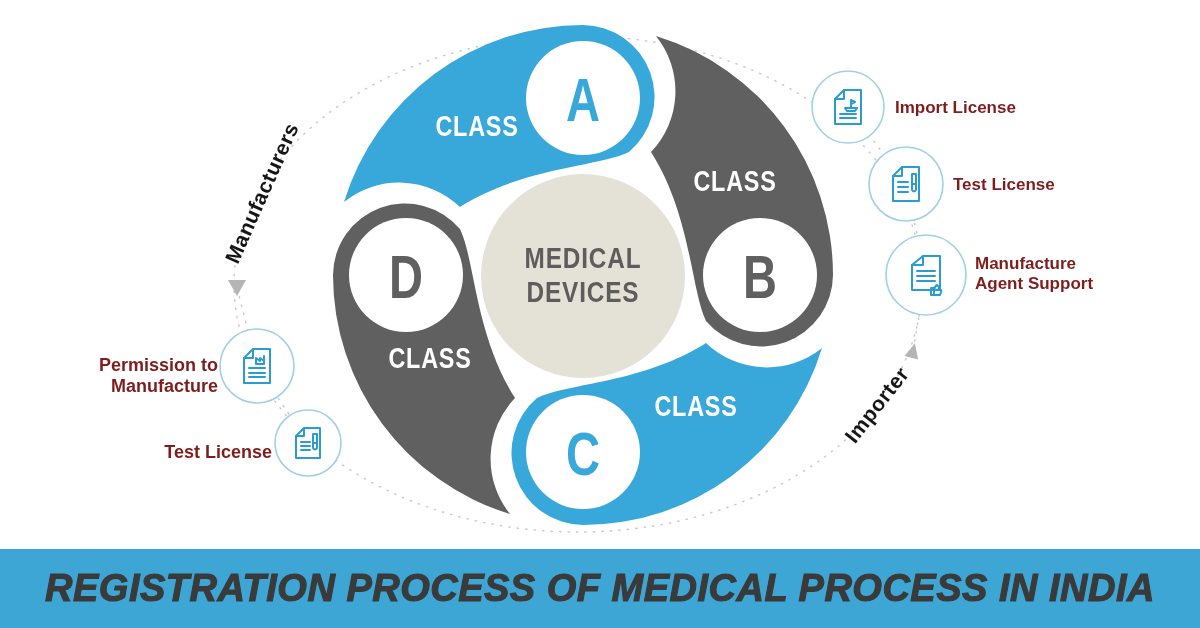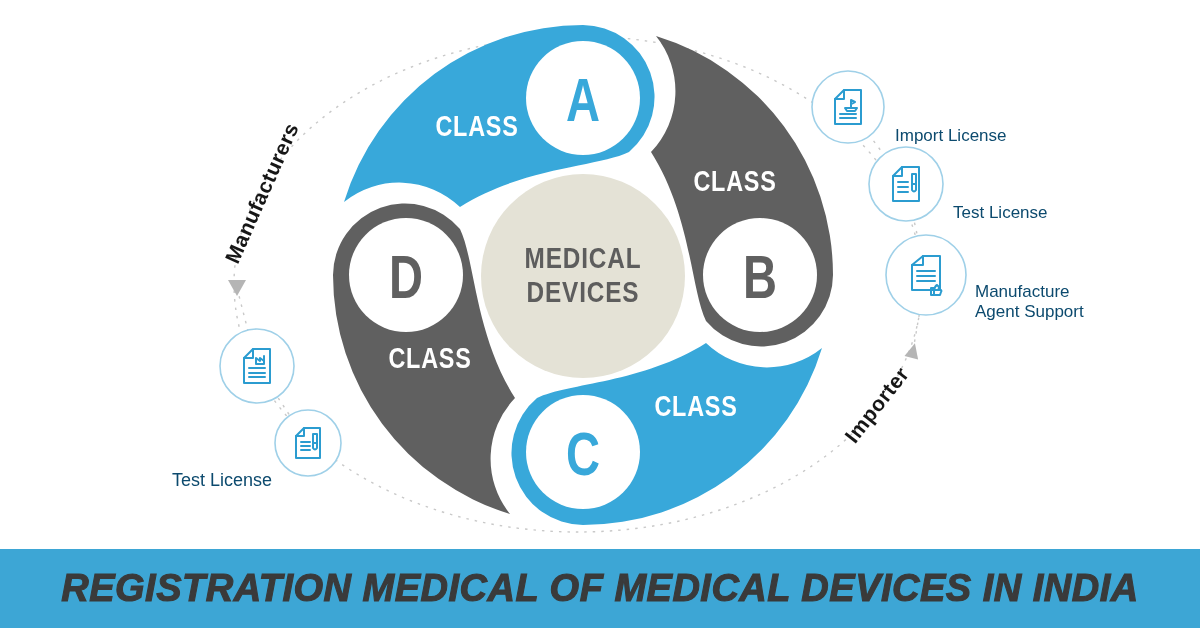--- a/index.html
+++ b/index.html
@@ -1,19 +1,19 @@
 <!DOCTYPE html>
 <html><head>
 <meta charset="utf-8">
 <style>
   html,body{margin:0;padding:0;background:#fff;}
   #stage{position:relative;width:1200px;height:628px;overflow:hidden;background:#ffffff;
          font-family:"Liberation Sans", sans-serif;}
   #diagram-svg{position:absolute;left:0;top:0;}
-  .side-label{position:absolute;color:#0c4a6e;font-weight:400;line-height:1.18;margin-top:28px;}
+  .side-label{position:absolute;color:#7f1d1d;font-weight:700;line-height:1.18;}
   .side-label.right{font-size:17px;text-align:left;}
   .side-label.left{font-size:18px;text-align:right;}
   .role-label{position:absolute;color:#161616;font-weight:700;font-size:21px;
               transform-origin:center;white-space:nowrap;letter-spacing:.5px;}
   #banner{position:absolute;left:0;top:549px;width:1200px;height:79px;background:#3da6d5;
           display:flex;align-items:center;justify-content:center;}
   #banner-title{font-size:38px;font-style:italic;font-weight:700;color:#3a3a3a;
                 letter-spacing:.5px;white-space:nowrap;-webkit-text-stroke:1.1px #3a3a3a;}
   svg text{font-family:"Liberation Sans", sans-serif;}
   .class-word{font-weight:700;font-size:30px;fill:#ffffff;letter-spacing:1px;}
@@ -123,19 +123,20 @@
     </g>
   </svg>
 
   <div class="role-label" style="left:262px;top:193px;transform:translate(-50%,-50%) rotate(-66deg);">Manufacturers</div>
   <div class="role-label" style="left:877px;top:405px;transform:translate(-50%,-50%) rotate(-52deg);">Importer</div>
 
   <div class="side-label right" style="left:895px;top:98px;">Import License</div>
   <div class="side-label right" style="left:953px;top:175px;">Test License</div>
   <div class="side-label right" style="left:975px;top:254px;width:128px;">Manufacture Agent Support</div>
 
+  <div class="side-label left" style="left:96px;top:355px;width:122px;">Permission to Manufacture</div>
   <div class="side-label left" style="left:152px;top:442px;width:120px;">Test License</div>
 
   <div id="banner">
-    <div id="banner-title">REGISTRATION MEDICAL OF MEDICAL DEVICES IN INDIA</div>
+    <div id="banner-title">REGISTRATION PROCESS OF MEDICAL PROCESS IN INDIA</div>
   </div>
 
 </div>
 
 </body></html>

